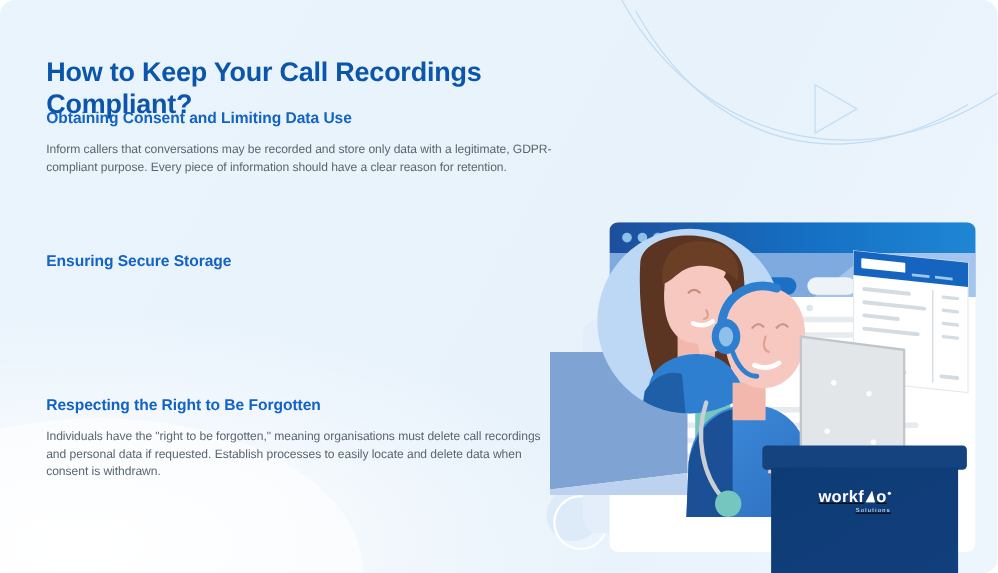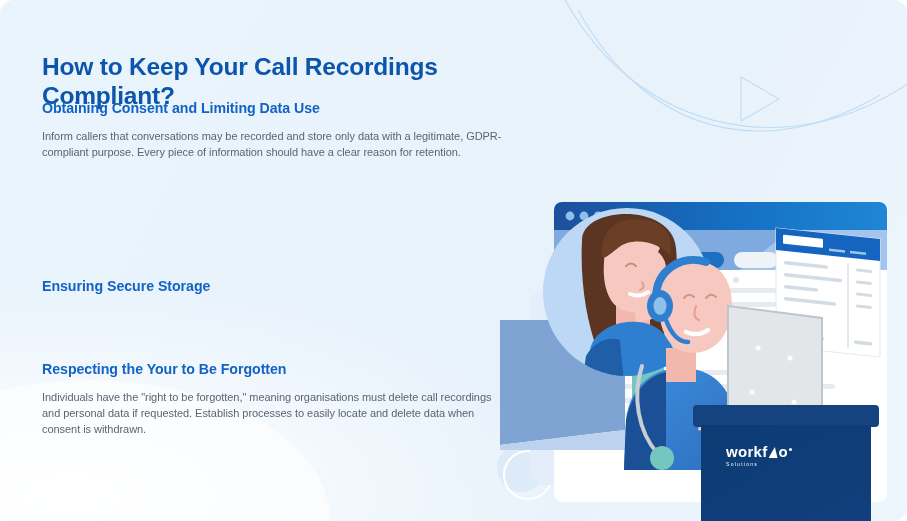--- a/index.html
+++ b/index.html
@@ -32,21 +32,21 @@
   .block{position:absolute;left:0;width:465px;}
   .sub{
     font-size:14.2px;font-weight:bold;color:#1263c4;
     letter-spacing:-0.05px;margin:0 0 12px 0;line-height:1.2;
   }
   .body{
     font-size:11px;color:#5b6570;line-height:1.45;
     letter-spacing:-0.05px;margin:0;
   }
   #block1{top:100px;}
-  #block2{top:230px;margin-top:48px;}
+  #block2{top:230px;}
   #block3{top:361px;}
 
   
   .illus{
     position:absolute;left:490px;top:170px;width:417px;height:351px;
   }
 </style>
 </head>
 <body>
 
@@ -85,21 +85,21 @@
     <div class="block" id="block1">
       <div class="sub">Obtaining Consent and Limiting Data Use</div>
       <p class="body">Inform callers that conversations may be recorded and store only data with a legitimate, GDPR-compliant purpose. Every piece of information should have a clear reason for retention.</p>
     </div>
 
     <div class="block" id="block2">
       <div class="sub">Ensuring Secure Storage</div>
     </div>
 
     <div class="block" id="block3">
-      <div class="sub">Respecting the Your to Be Forgotten</div>
+      <div class="sub">Respecting the Right to Be Forgotten</div>
       <p class="body">Individuals have the "right to be forgotten," meaning organisations must delete call recordings and personal data if requested. Establish processes to easily locate and delete data when consent is withdrawn.</p>
     </div>
 
   </div>
 
   <svg class="illus" viewBox="0 0 417 351" width="417" height="351">
     <defs>
       <linearGradient id="hdr" x1="0" y1="0" x2="1" y2="0">
         <stop offset="0%" stop-color="#1d4f9c"></stop>
         <stop offset="55%" stop-color="#1570c4"></stop>
@@ -258,20 +258,20 @@
     <g>
       <rect x="203" y="235" width="186" height="22" rx="4" fill="#14437f"></rect>
       <rect x="211" y="255" width="170" height="96" fill="url(#deskG)"></rect>
     </g>
 
     <g>
       <text x="262" y="207" font-family="'Liberation Sans', sans-serif" font-size="0" fill="#ffffff"></text>
     </g>
   </svg>
 
-  <div style="position:absolute;left:726px;top:444px;width:84px;text-align:left;">
+  <div style="position:absolute;left:726px;top:444px;width:84px;text-align:right;text-decoration:underline;">
     <div style="font-size:15px;font-weight:bold;color:#ffffff;letter-spacing:0.3px;line-height:1;">
       <span>workf</span><span style="display:inline-block;width:9px;height:11px;background:#ffffff;clip-path:polygon(0% 100%,70% 0%,100% 100%);vertical-align:-1px;margin:0 1px;"></span><span>o</span><span style="display:inline-block;width:3px;height:3px;border-radius:50%;background:#ffffff;vertical-align:6px;margin-left:1px;"></span>
     </div>
     <div style="font-size:5.2px;color:#ffffff;letter-spacing:1.2px;margin-top:2px;opacity:0.95;">Solutions</div>
   </div>
 
 </div>
 
 </body></html>

